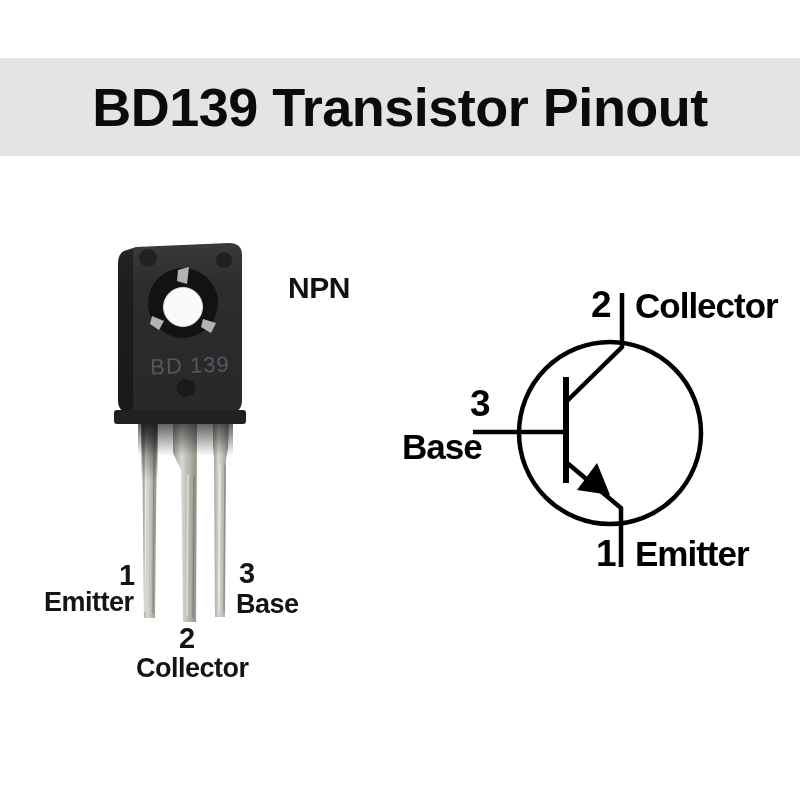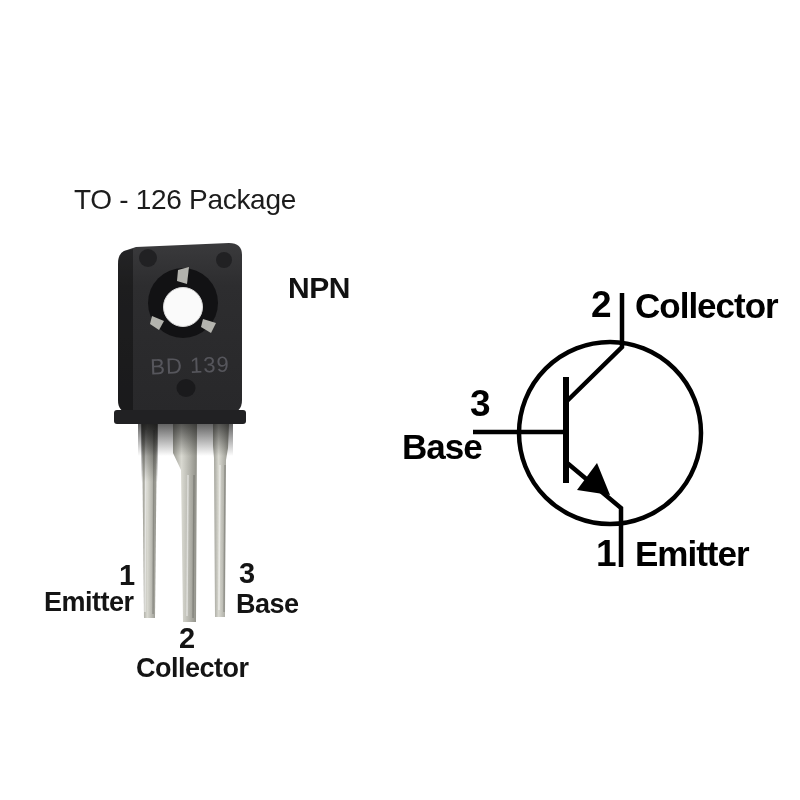--- a/index.html
+++ b/index.html
@@ -22,22 +22,24 @@
   .pin-num{font-size:29px;font-weight:600;color:#141414;line-height:1;}
   .pin-name{font-size:27px;font-weight:600;color:#141414;line-height:1;letter-spacing:-0.5px;}
   .sch-num{font-size:37px;font-weight:bold;color:#000;line-height:1;}
   .sch-name{font-size:35px;font-weight:bold;color:#000;line-height:1;letter-spacing:-1px;}
 </style>
 </head>
 <body>
 
 <div id="canvas">
 
+  <div class="header-band">
+    <div class="header-title">BD139 Transistor Pinout</div>
+  </div>
 
-  <div class="abs caption">TO - 126 Package</div>
 
   <div class="abs npn">NPN</div>
 
   <svg class="abs" style="left:110px;top:230px;" width="150" height="400" viewBox="0 0 150 400">
     <defs>
       <linearGradient id="bodyGrad" x1="0" y1="0" x2="0" y2="1">
         <stop offset="0" stop-color="#3a3a3c"></stop>
         <stop offset="0.25" stop-color="#2d2d2f"></stop>
         <stop offset="1" stop-color="#28282a"></stop>
       </linearGradient>

